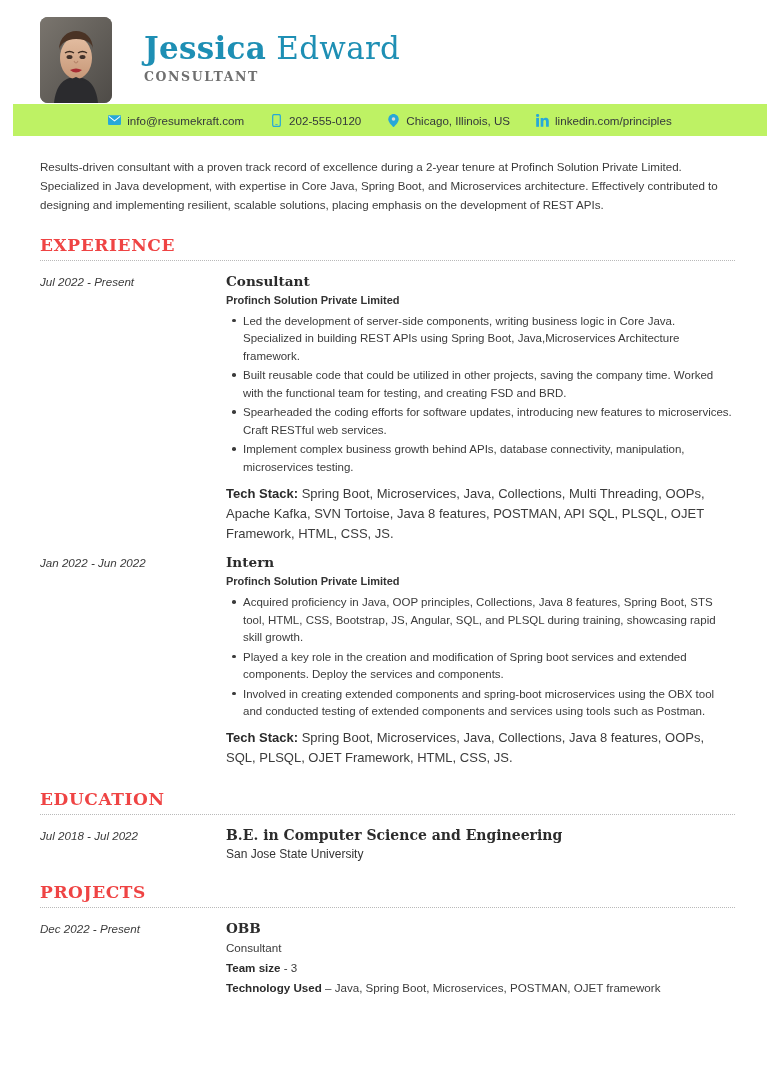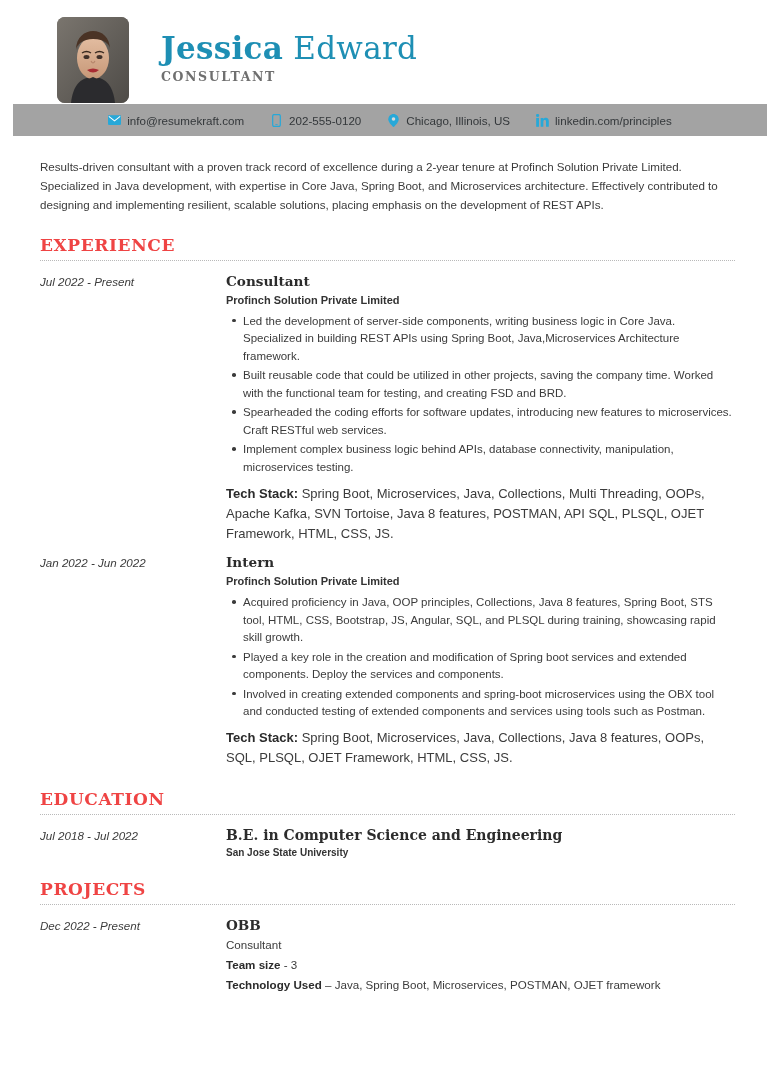--- a/index.html
+++ b/index.html
@@ -23,21 +23,20 @@
     position: relative;
   }
 
   
   .header {
     display: flex;
     align-items: center;
     padding: 26px 0 10px 40px;
     height: 104px;
     box-sizing: border-box;
-    margin-left: 17px;
   }
   .photo {
     width: 72px;
     height: 86px;
     border-radius: 8px;
     flex: 0 0 auto;
     overflow: hidden;
     position: relative;
     background: #6e6a64;
   }
@@ -61,21 +60,21 @@
     font-family: "DejaVu Serif", serif;
     font-size: 12.5px;
     font-weight: 700;
     letter-spacing: 1.6px;
     color: #6f6f6f;
   }
 
   
   .contact-bar {
     margin: 0 1px 0 13px;
-    background: #a3a3a3;
+    background: #bef264;
     height: 32px;
     display: flex;
     align-items: center;
     justify-content: center;
     gap: 26px;
     font-size: 11.6px;
     color: #33373a;
   }
   .contact-item {
     display: flex;
@@ -192,22 +191,22 @@
     line-height: 1.3;
   }
   .edu-title {
     font-family: "DejaVu Serif", serif;
     font-size: 14px;
     font-weight: 700;
     color: #2c2c2c;
     line-height: 1.25;
   }
   .edu-org {
-    font-size: 10px;
-    font-weight: 700;
+    font-size: 12px;
+    font-weight: 400;
     color: #333333;
     margin-top: 3px;
   }
 </style>
 </head>
 <body>
 
 <div class="page">
 
   <div class="header">
@@ -296,21 +295,21 @@
 
       <div class="entry">
         <div class="entry-date">Jul 2022 - Present</div>
         <div class="entry-main">
           <div class="job-title">Consultant</div>
           <div class="job-org">Profinch Solution Private Limited</div>
           <ul class="bullets">
             <li>Led the development of server-side components, writing business logic in Core Java. Specialized in building REST APIs using Spring Boot, Java,Microservices Architecture framework.</li>
             <li>Built reusable code that could be utilized in other projects, saving the company time. Worked with the functional team for testing, and creating FSD and BRD.</li>
             <li>Spearheaded the coding efforts for software updates, introducing new features to microservices. Craft RESTful web services.</li>
-            <li>Implement complex business logic behind APIs, database connectivity, manipulation, microservices testing.</li>
+            <li>Implement complex business growth behind APIs, database connectivity, manipulation, microservices testing.</li>
           </ul>
           <div class="techstack">
             <span class="lbl">Tech Stack:</span><span> Spring Boot, Microservices, Java, Collections, Multi Threading, OOPs, Apache Kafka, SVN Tortoise, Java 8 features, POSTMAN, API SQL, PLSQL, OJET Framework, HTML, CSS, JS.</span>
           </div>
         </div>
       </div>
 
       <div class="entry">
         <div class="entry-date">Jan 2022 - Jun 2022</div>
         <div class="entry-main">

